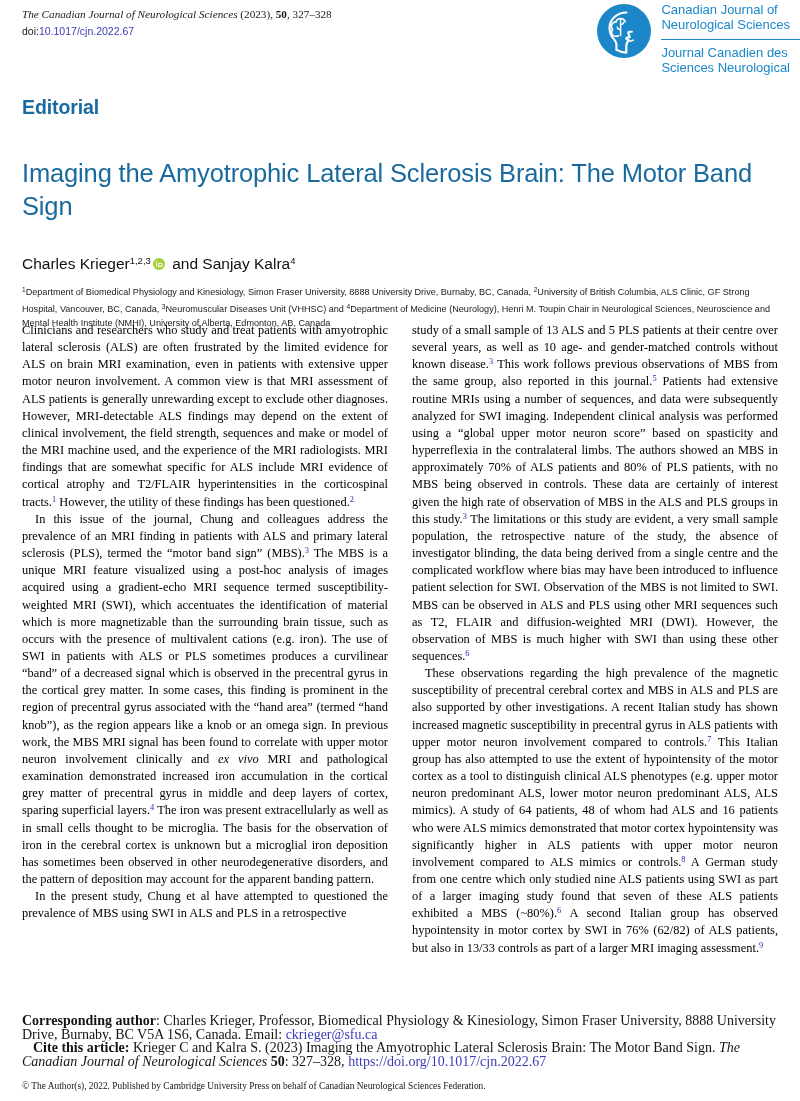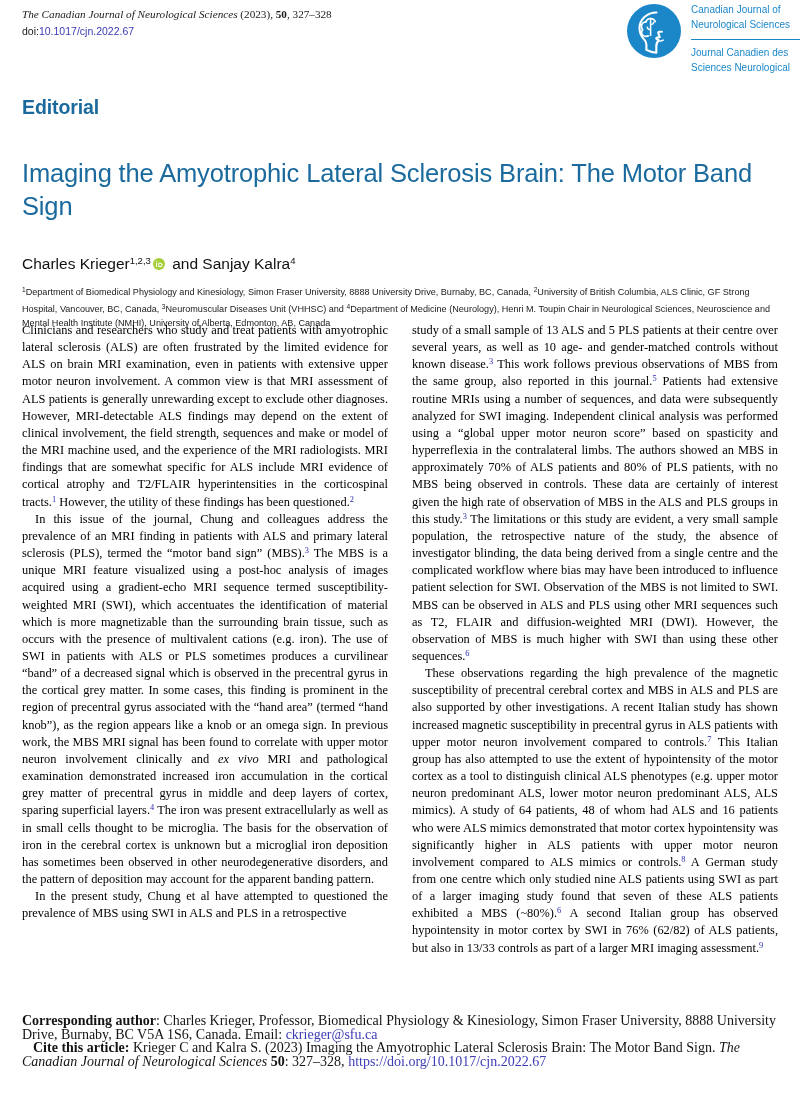--- a/index.html
+++ b/index.html
@@ -58,21 +58,21 @@
     right: 10px;
     display: flex;
     align-items: flex-start;
     height: 66px;
   }
   .logo-mark { width: 56px; height: 56px; flex: 0 0 56px; margin-top: 1px; }
   .logo-text {
     margin-left: 9px;
     font-family: "Liberation Sans", "DejaVu Sans", sans-serif;
     color: #1b87c9;
-    font-size: 10px;
+    font-size: 13px;
     line-height: 15.3px;
     white-space: nowrap;
   }
   .logo-en { font-weight: 400; }
   .logo-fr { font-weight: 400; }
   .logo-rule {
     position: relative;
     height: 9px;
     margin: 2px 0 1px 0;
   }
@@ -257,14 +257,15 @@
 
   <div class="footer">
     <p>
       <b>Corresponding author</b><span>: Charles Krieger, Professor, Biomedical Physiology &amp; Kinesiology, Simon Fraser University, 8888 University Drive, Burnaby, BC V5A 1S6, Canada. Email: </span><span class="link">ckrieger@sfu.ca</span>
     </p>
     <p class="fnote">
       <b>Cite this article:</b><span> Krieger C and Kalra S. (2023) Imaging the Amyotrophic Lateral Sclerosis Brain: The Motor Band Sign. </span><i>The Canadian Journal of Neurological Sciences</i><span class="vol"> 50</span><span>: 327–328, </span><span class="link">https://doi.org/10.1017/cjn.2022.67</span>
     </p>
   </div>
 
+  <div class="copyright">© The Author(s), 2022. Published by Cambridge University Press on behalf of Canadian Neurological Sciences Federation.</div>
 
 </div>
 
 </body></html>

